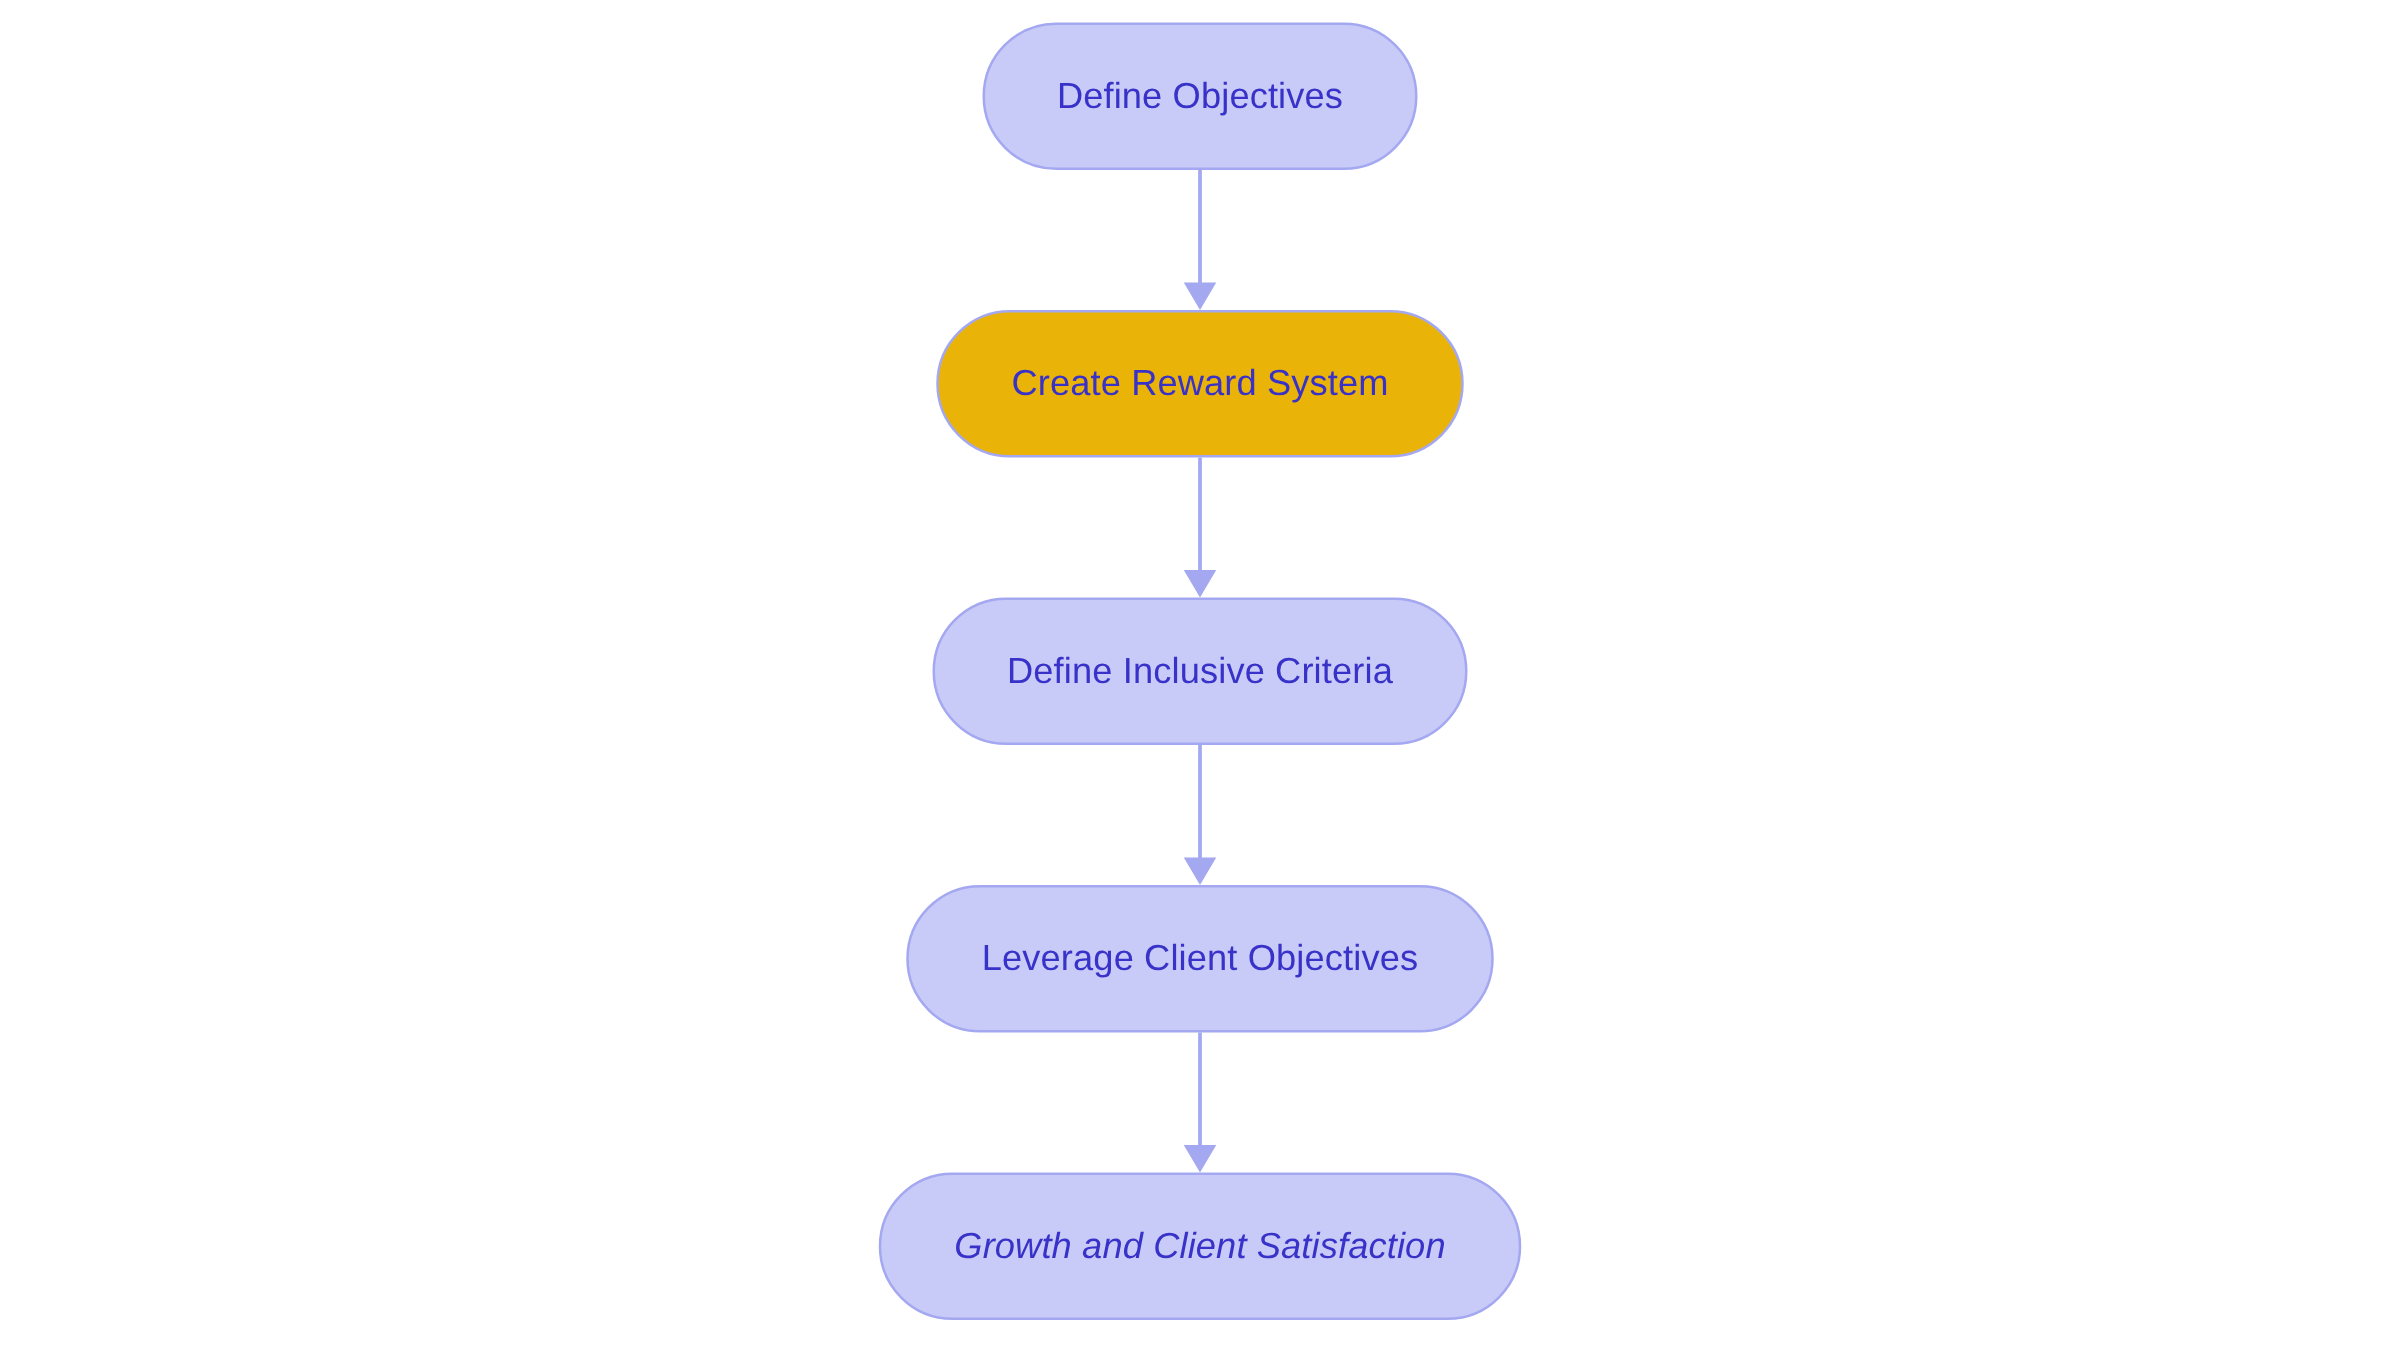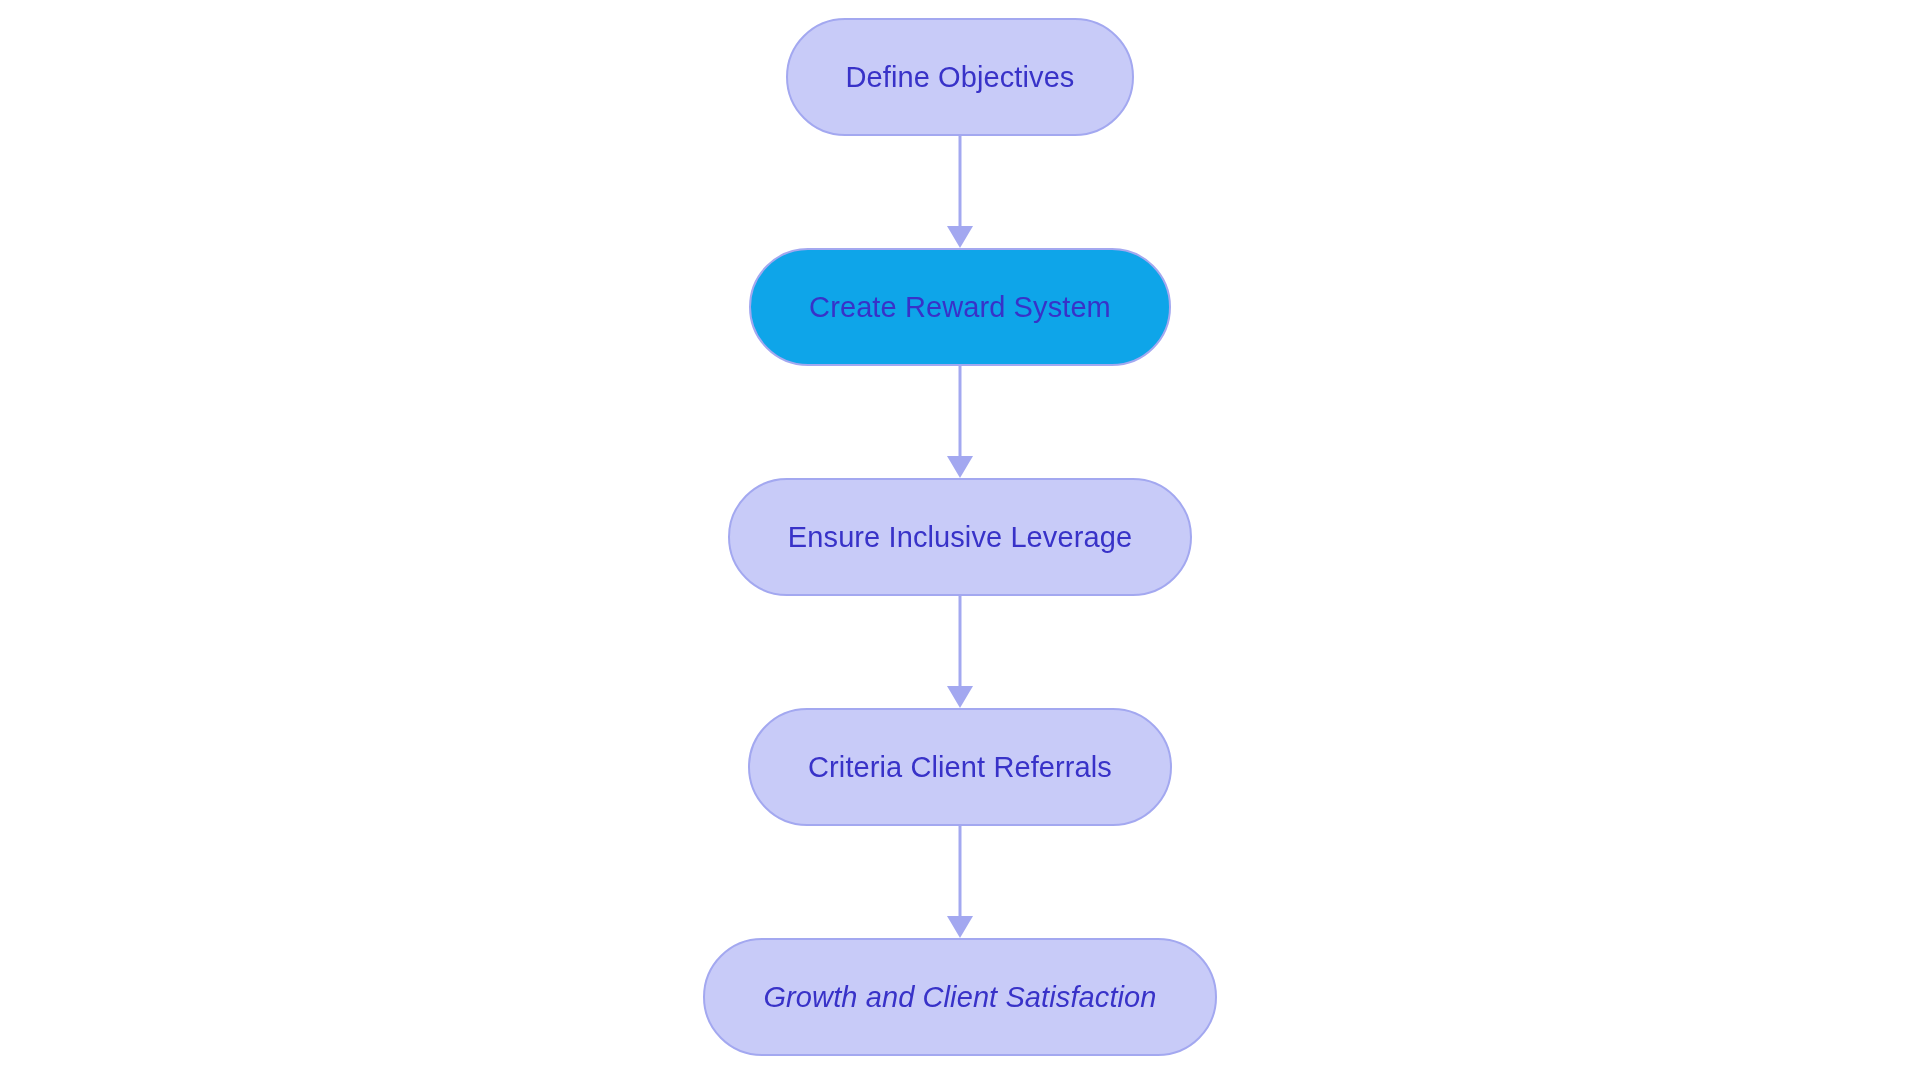--- a/index.html
+++ b/index.html
@@ -84,44 +84,44 @@
       <span class="node-label" style="color: rgb(56, 50, 200); font-size: 29px;">Define Objectives</span>
     </div>
 
     <div class="connector">
       <svg viewBox="0 0 30 112" xmlns="http://www.w3.org/2000/svg" aria-hidden="true">
         <line x1="15" y1="0" x2="15" y2="92" stroke="#a3a8f0" stroke-width="3"></line>
         <polygon points="2,90 28,90 15,112" fill="#a3a8f0"></polygon>
       </svg>
     </div>
 
-    <div class="node" style="background: #0ea5e9; border-color: rgb(163, 168, 240); text-align: center;">
+    <div class="node" style="background: #eab308; border-color: rgb(163, 168, 240); text-align: center;">
       <span class="node-label" style="color: rgb(56, 50, 200); font-size: 29px;">Create Reward System</span>
     </div>
 
     <div class="connector">
       <svg viewBox="0 0 30 112" xmlns="http://www.w3.org/2000/svg" aria-hidden="true">
         <line x1="15" y1="0" x2="15" y2="92" stroke="#a3a8f0" stroke-width="3"></line>
         <polygon points="2,90 28,90 15,112" fill="#a3a8f0"></polygon>
       </svg>
     </div>
 
     <div class="node" style="background: rgb(200, 203, 248); border-color: rgb(163, 168, 240);">
-      <span class="node-label" style="color: rgb(56, 50, 200); font-size: 29px;">Ensure Inclusive Leverage</span>
+      <span class="node-label" style="color: rgb(56, 50, 200); font-size: 29px;">Define Inclusive Criteria</span>
     </div>
 
     <div class="connector">
       <svg viewBox="0 0 30 112" xmlns="http://www.w3.org/2000/svg" aria-hidden="true">
         <line x1="15" y1="0" x2="15" y2="92" stroke="#a3a8f0" stroke-width="3"></line>
         <polygon points="2,90 28,90 15,112" fill="#a3a8f0"></polygon>
       </svg>
     </div>
 
     <div class="node" style="background: rgb(200, 203, 248); border-color: rgb(163, 168, 240);">
-      <span class="node-label" style="color: rgb(56, 50, 200); font-size: 29px;">Criteria Client Referrals</span>
+      <span class="node-label" style="color: rgb(56, 50, 200); font-size: 29px;">Leverage Client Objectives</span>
     </div>
 
     <div class="connector">
       <svg viewBox="0 0 30 112" xmlns="http://www.w3.org/2000/svg" aria-hidden="true">
         <line x1="15" y1="0" x2="15" y2="92" stroke="#a3a8f0" stroke-width="3"></line>
         <polygon points="2,90 28,90 15,112" fill="#a3a8f0"></polygon>
       </svg>
     </div>
 
     <div class="node" style="background: rgb(200, 203, 248); border-color: rgb(163, 168, 240);">

